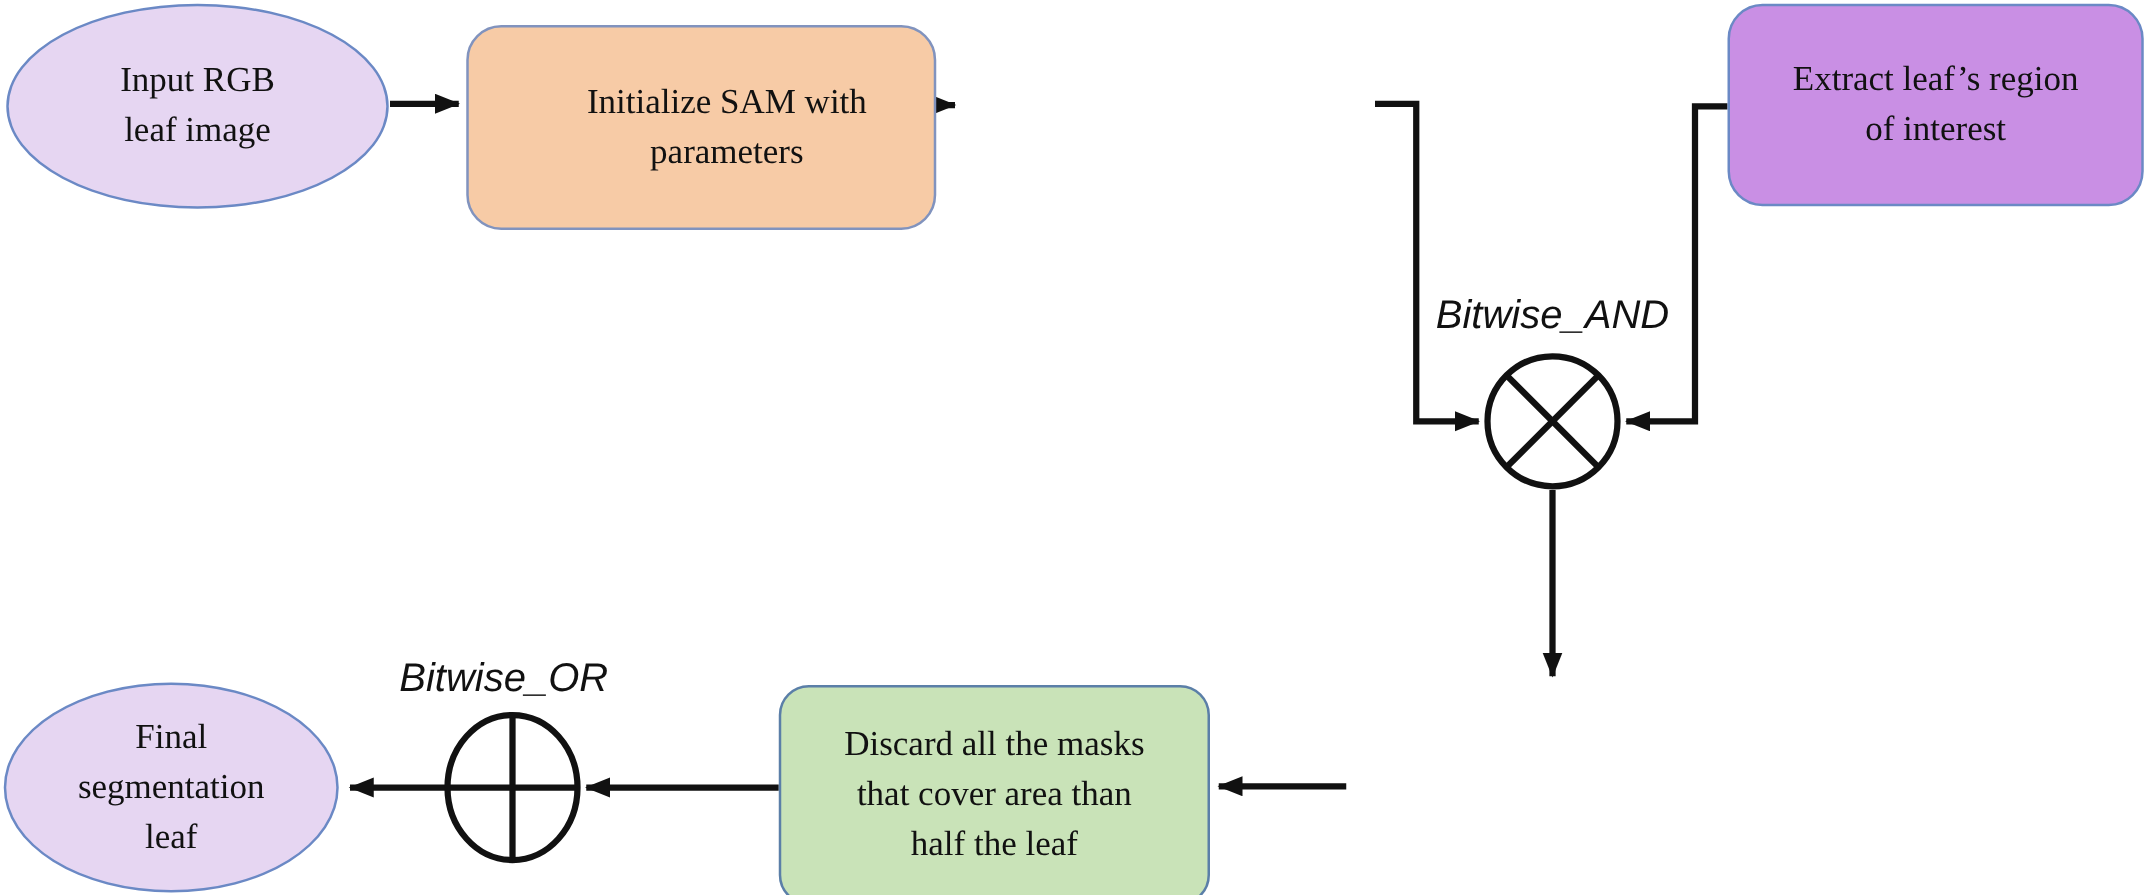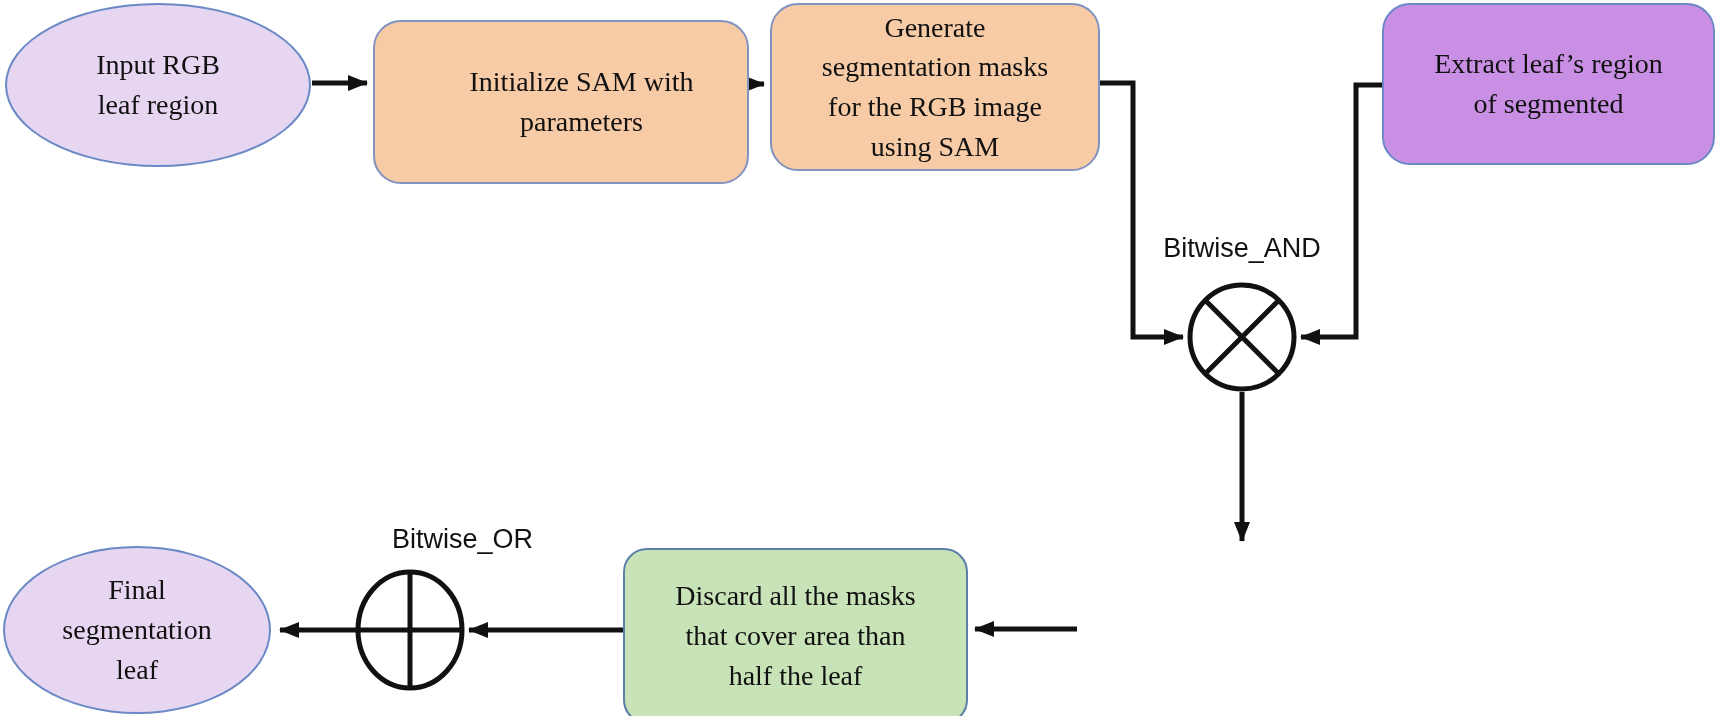--- a/index.html
+++ b/index.html
@@ -54,26 +54,27 @@
   #n-generate { left: 770px;  top: 3px;   width: 330px; height: 168px; }
   #n-extract  { left: 1382px; top: 3px;   width: 333px; height: 162px; }
   #n-collect  { left: 1077px; top: 548px; width: 333px; height: 160px; }
   #n-discard  { left: 623px;  top: 548px; width: 345px; height: 176px; }
   #n-final    { left: 3px;    top: 546px; width: 268px; height: 168px; }
 
   .op-label {
     position: absolute;
     color: #111111;
     font-family: "Liberation Sans", sans-serif;
-    font-size: 27px;
+    font-size: 32px;
     text-align: center;
     white-space: nowrap;
+    font-style: italic;
   }
   #lbl-and { left: 1112px; top: 233px; width: 260px; }
-  #lbl-or  { left: 273px;  top: 524px; width: 260px; text-align: right; }
+  #lbl-or  { left: 273px;  top: 524px; width: 260px; }
 </style>
 </head>
 <body>
 
 <div class="canvas">
 
   <svg class="wires" viewBox="0 0 1719 716">
     <defs>
       <marker id="arr" markerUnits="userSpaceOnUse" markerWidth="24" markerHeight="20" refX="19" refY="8" orient="auto">
         <path d="M0,0 L20,8 L0,16 Z" fill="#111111"></path>
@@ -104,38 +105,32 @@
 
     <g>
       <ellipse cx="410" cy="630" rx="52" ry="58" fill="#ffffff" stroke="#111111" stroke-width="5"></ellipse>
       <line x1="410" y1="574" x2="410" y2="686" stroke="#111111" stroke-width="5"></line>
       <line x1="360" y1="630" x2="460" y2="630" stroke="#111111" stroke-width="5"></line>
     </g>
   </svg>
 
   <div class="node ellipse lav" id="n-input">
     <span class="lbl">Input RGB
-leaf region</span>
+leaf image</span>
   </div>
 
   <div class="node rounded orange" id="n-init">
     <span class="lbl">Initialize SAM with
 parameters</span>
   </div>
 
-  <div class="node rounded orange" id="n-generate">
-    <span class="lbl">Generate
-segmentation masks
-for the RGB image
-using SAM</span>
-  </div>
 
   <div class="node rounded purple" id="n-extract">
     <span class="lbl">Extract leaf’s region
-of segmented</span>
+of interest</span>
   </div>
 
 
   <div class="node greenbx" id="n-discard">
     <span class="lbl">Discard all the masks
 that  cover area than
 half the leaf</span>
   </div>
 
   <div class="node ellipse lav" id="n-final">

